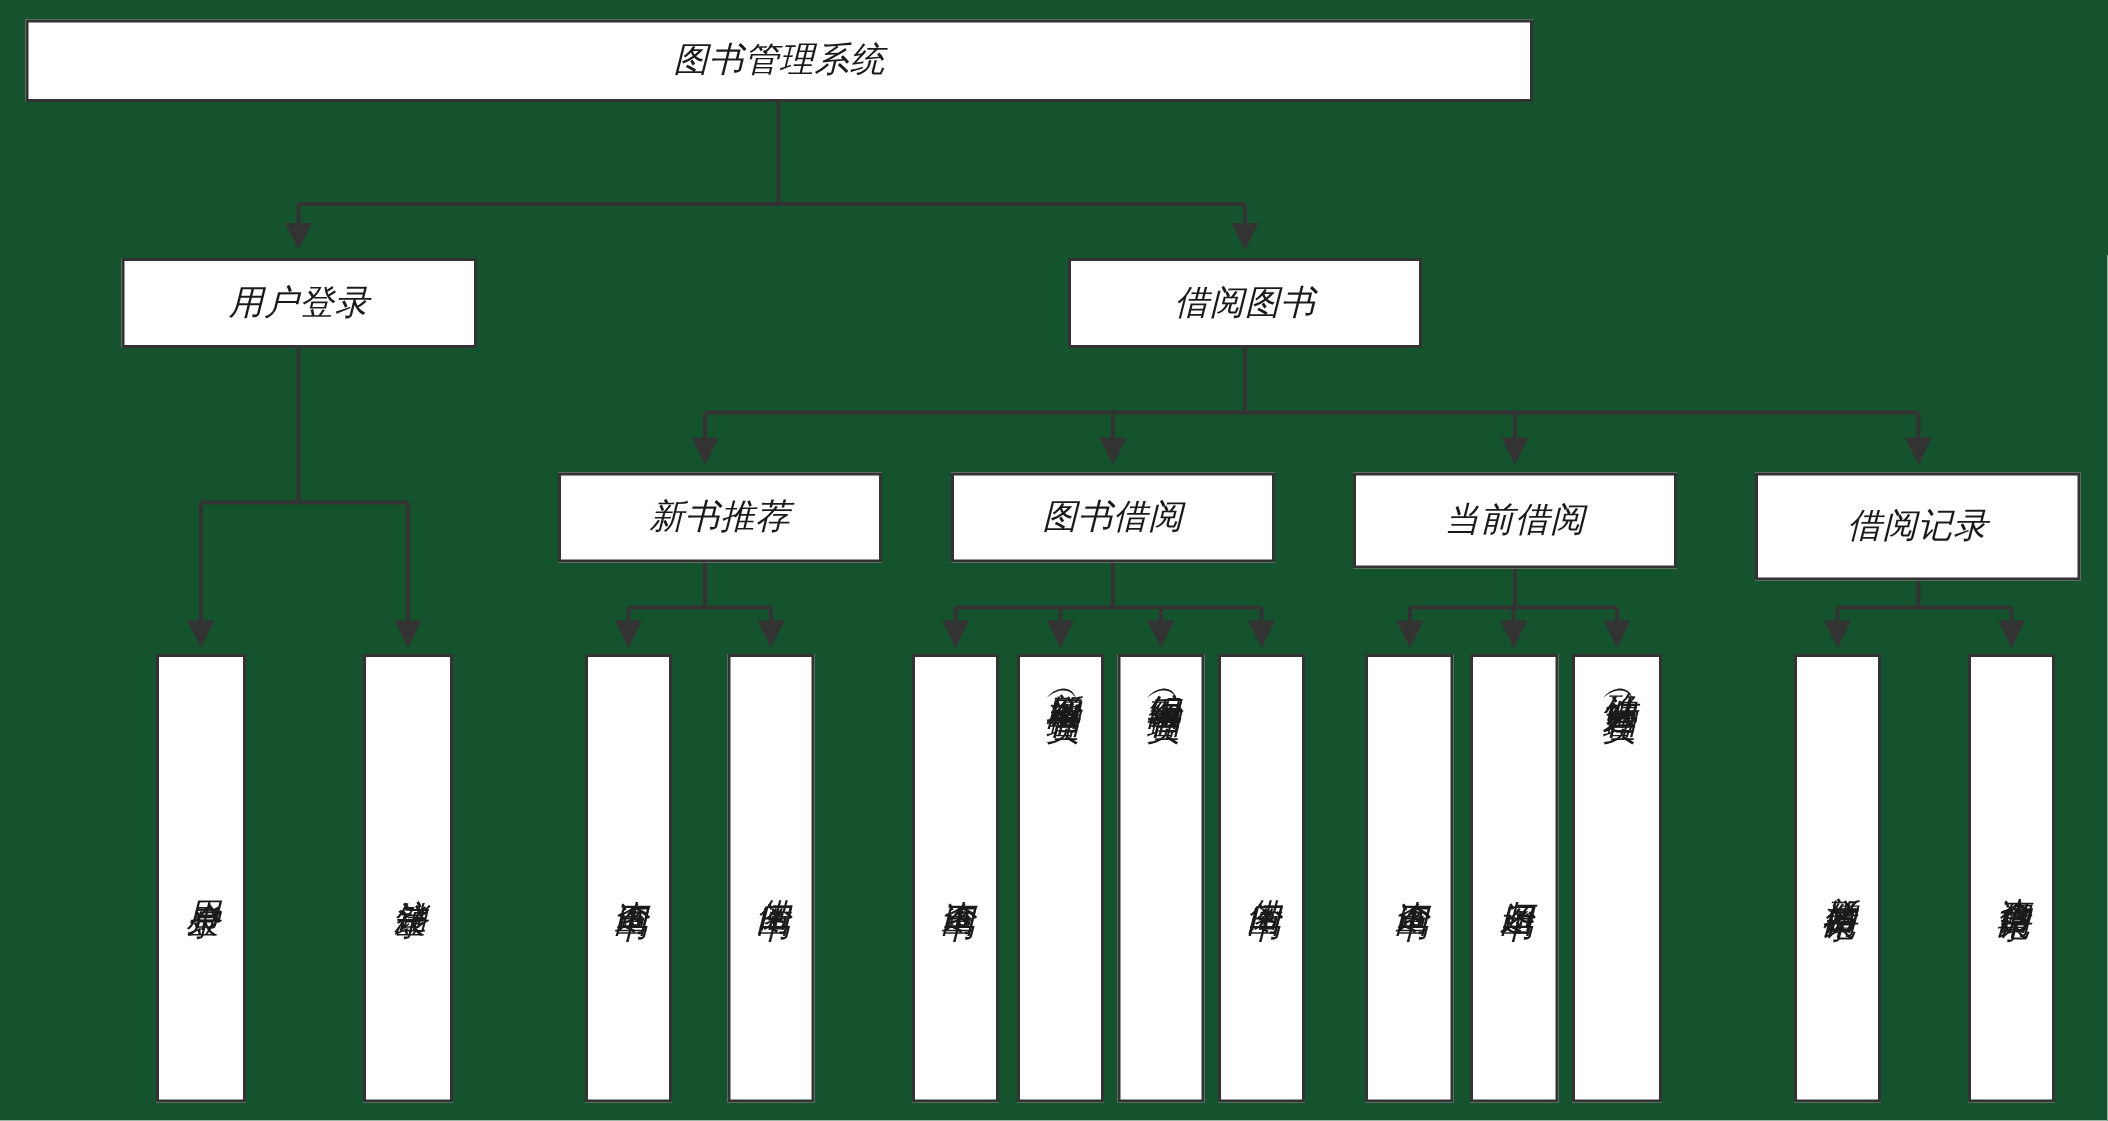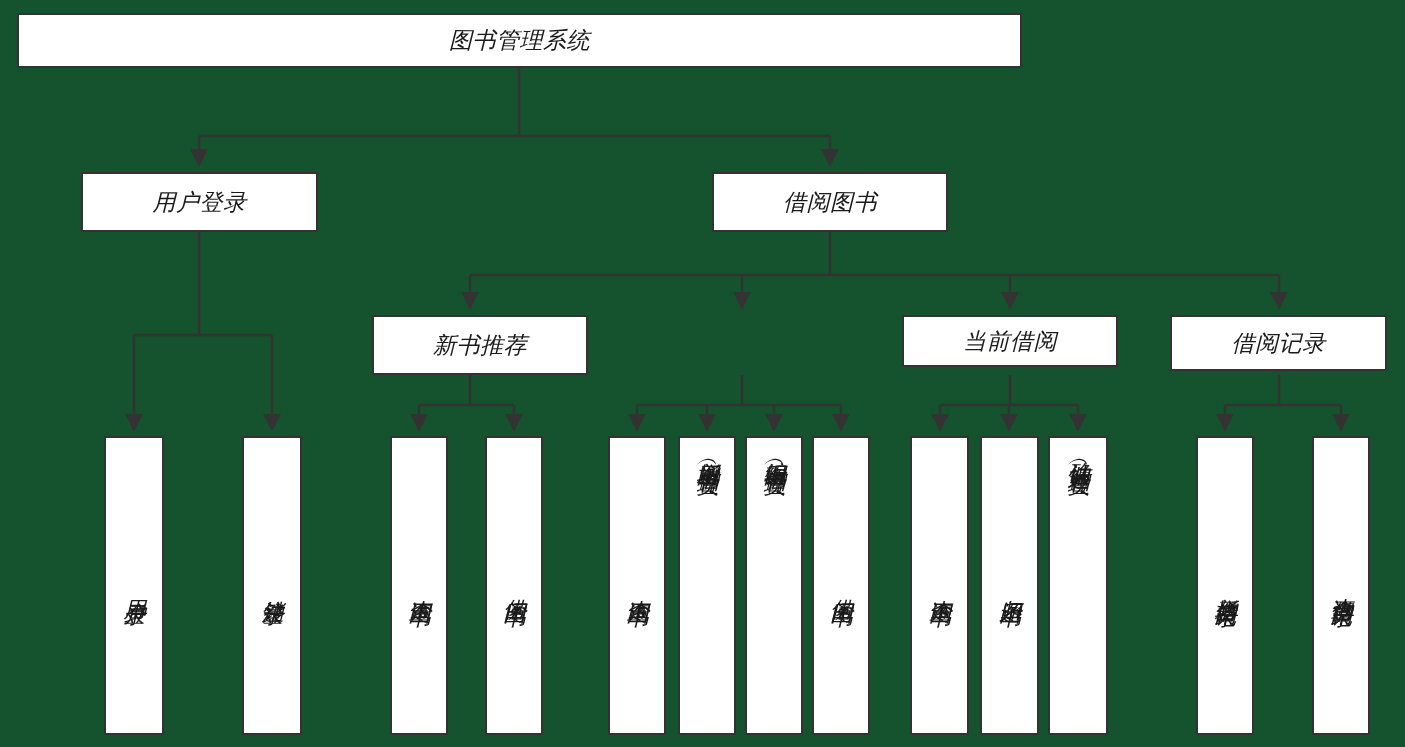--- a/index.html
+++ b/index.html
@@ -147,24 +147,27 @@
   <div class="node" style="left:81px; top:172px; width:237px; height:60px;">
     <span class="label">用户登录</span>
   </div>
   <div class="node" style="left:712px; top:172px; width:236px; height:60px;">
     <span class="label">借阅图书</span>
   </div>
 
   <div class="node" style="left:372px; top:315px; width:216px; height:60px;">
     <span class="label">新书推荐</span>
   </div>
-  <div class="node" style="left:902px; top:315px; width:216px; height:52px;">
+  <div class="node" style="left:634px; top:315px; width:216px; height:60px;">
+    <span class="label">图书借阅</span>
+  </div>
+  <div class="node" style="left:902px; top:315px; width:216px; height:64px;">
     <span class="label">当前借阅</span>
   </div>
-  <div class="node" style="left:1170px; top:315px; width:217px; height:56px;">
+  <div class="node" style="left:1170px; top:315px; width:217px; height:72px;">
     <span class="label">借阅记录</span>
   </div>
 
   <div class="node leaf center" style="left:104px; top:436px; width:60px; height:299px;">
     <span class="label">用户登录</span>
   </div>
   <div class="node leaf center" style="left:242px; top:436px; width:60px; height:299px;">
     <span class="label">注销登录</span>
   </div>
 

